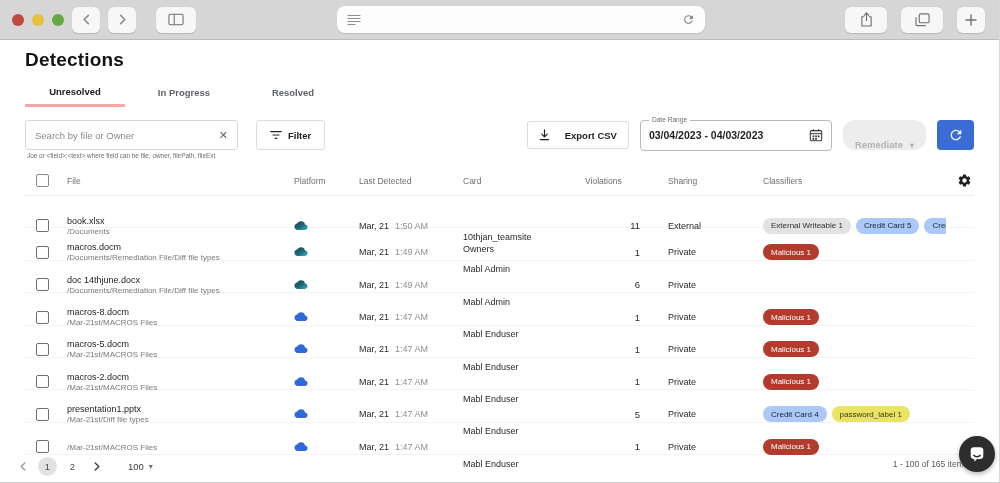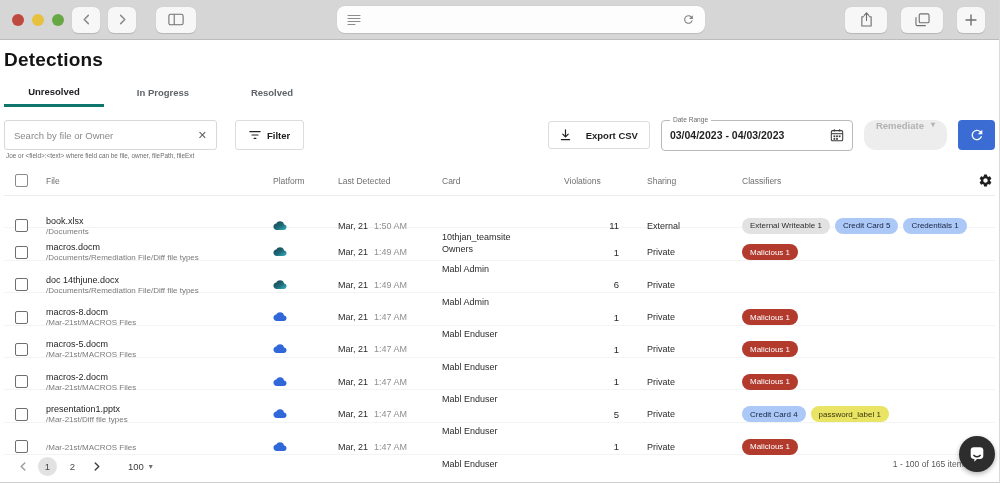--- a/index.html
+++ b/index.html
@@ -15,43 +15,43 @@
   .nav-btn:first-of-type { margin-left:14px; }
   .sidebar-btn { width:40px; margin-left:20px; }
   .addr { flex:0 0 368px; height:27px; background:#fdfdfd; border-radius:8px; display:flex; align-items:center; padding:0 10px; box-shadow:0 0.5px 1px rgba(0,0,0,.12); }
   .spacer { flex:1; }
   .right-btns { display:flex; align-items:center; gap:14px; margin-right:2px; }
   .share-btn,.tabs-btn { width:42px; }
   .plus-btn { width:28px; }
   .addr-refresh { margin-left:auto; }
 
   
-  .main { padding:0 4px; position:relative; }
+  .main { padding:0 25px; position:relative; }
   .page-title { margin-top:9px; font-size:19px; font-weight:bold; color:#141414; letter-spacing:.2px; }
 
   .tabs { display:flex; margin-top:7px; }
   .tab { height:29px; display:flex; align-items:center; justify-content:center; font-size:9.5px; font-weight:bold; color:#5f6368; cursor:pointer; }
   .tab.t0 { width:100px; }
   .tab.t1 { width:118px; }
   .tab.t2 { width:100px; }
-  .tab.active { color:#202124; border-bottom:3px solid #0f766e; }
+  .tab.active { color:#202124; border-bottom:3px solid #fca5a5; }
 
   .toolbar { margin-top:12px; display:flex; align-items:center; position:relative; height:32px; }
   .searchbox { width:213px; height:30px; border:1px solid #d8d8d8; border-radius:3px; display:flex; align-items:center; padding:0 9px; background:#fff; }
   .searchbox input { border:none; outline:none; flex:1; font-size:9.5px; color:#333; font-family:"Liberation Sans",sans-serif; }
   .searchbox input::placeholder { color:#8a8a8a; }
   .clear-x { color:#5f6368; font-size:11px; cursor:pointer; line-height:1; }
   .search-hint { position:absolute; top:33px; left:2px; font-size:6.4px; color:#6d6d6d; }
   .filter-btn { margin-left:18px; height:30px; padding:0 13px; border:1px solid #dcdcdc; border-radius:3px; display:flex; align-items:center; gap:6px; font-size:9.5px; font-weight:bold; color:#202124; background:#fff; cursor:pointer; }
   .tb-right { margin-left:auto; display:flex; align-items:center; gap:11px; }
   .export-btn { height:28px; padding:0 11px; border:1px solid #dcdcdc; border-radius:3px; display:flex; align-items:center; gap:15px; font-size:9.5px; font-weight:bold; color:#1f1f1f; background:#fff; cursor:pointer; }
   .date-field { position:relative; width:192px; height:31px; border:1px solid #b9b9b9; border-radius:4px; display:flex; align-items:center; padding:0 8px; background:#fff; }
   .date-label { position:absolute; top:-5px; left:8px; background:#fff; padding:0 3px; font-size:6.6px; color:#6d6d6d; }
   .date-value { font-size:10.5px; font-weight:bold; color:#1f1f1f; flex:1; }
-  .remediate-btn { height:30px; padding:0 12px; background:#ededed; border:none; border-radius:12px; display:flex; align-items:flex-start; gap:7px; font-size:9.5px; font-weight:bold; color:#b2b2b2; }
+  .remediate-btn { height:30px; padding:0 12px; background:#ededed; border:none; border-radius:12px; display:flex; align-items:flex-end; gap:7px; font-size:9.5px; font-weight:bold; color:#b2b2b2; }
   .caret { font-size:8px; }
   .refresh-btn { width:37px; height:30px; background:#3b6cd4; border:none; border-radius:4px; display:flex; align-items:center; justify-content:center; cursor:pointer; }
 
   
   .table { margin-top:15px; }
   .trow { display:grid; grid-template-columns:42px 222px 70px 104px 112px 93px 95px 1fr 28px; align-items:center; }
   .thead { height:30px; color:#6f6f6f; font-size:8.5px; border-bottom:1px solid #ececec; }
   .tbody .trow { height:32.4px; border-bottom:1px solid #f4f4f4; }
   .cb { width:13px; height:13px; border:1.5px solid #6e6e6e; border-radius:2px; margin-left:11px; cursor:pointer; background:#fff; }
   .fname { font-size:9px; color:#1d1d1d; }

